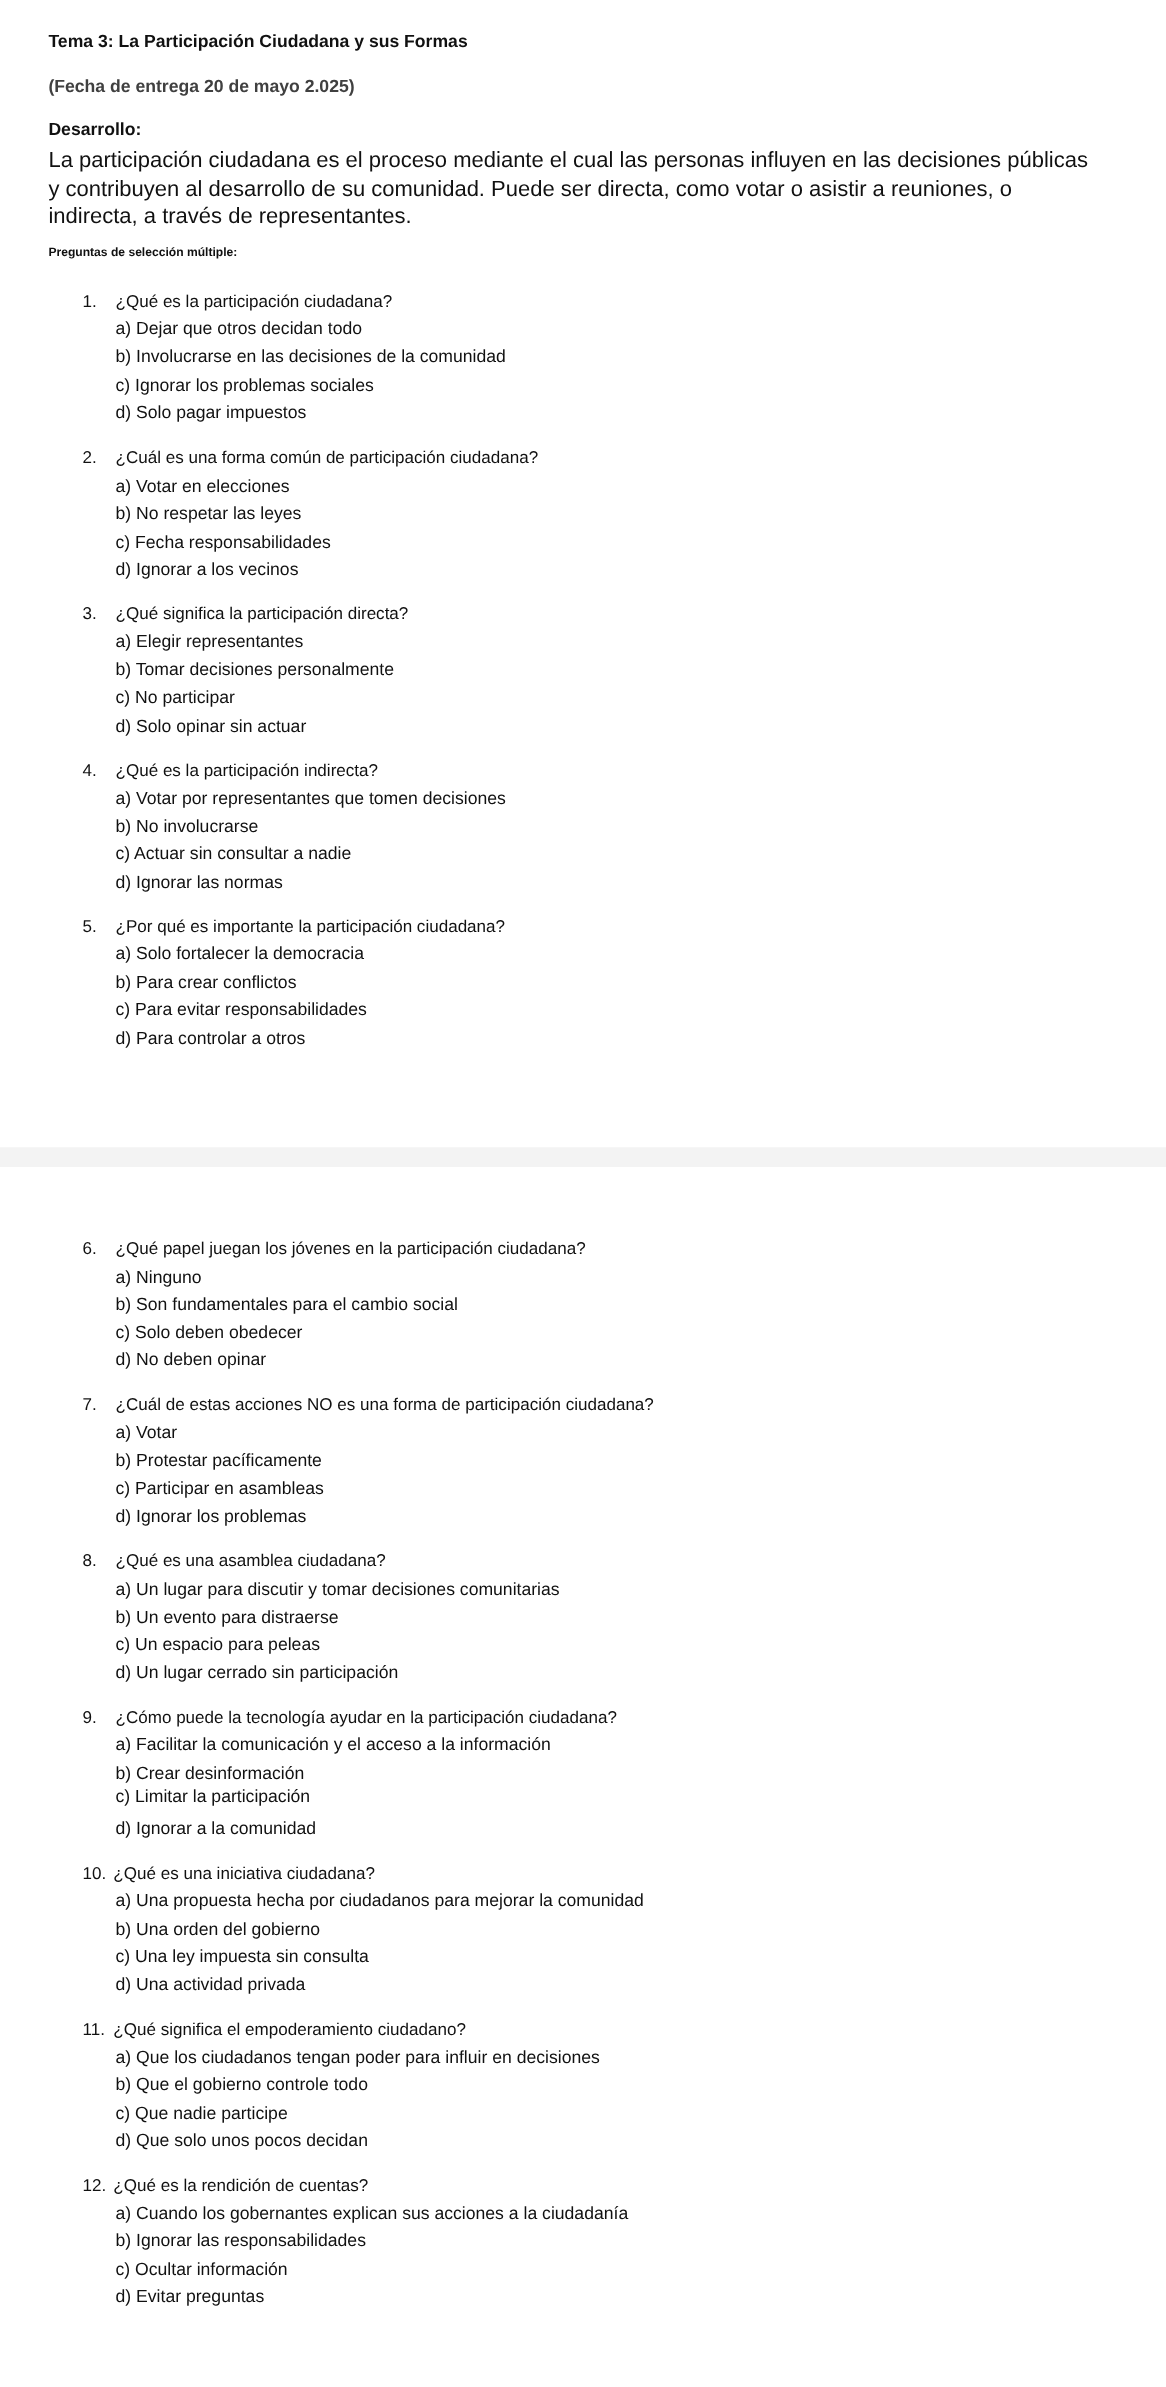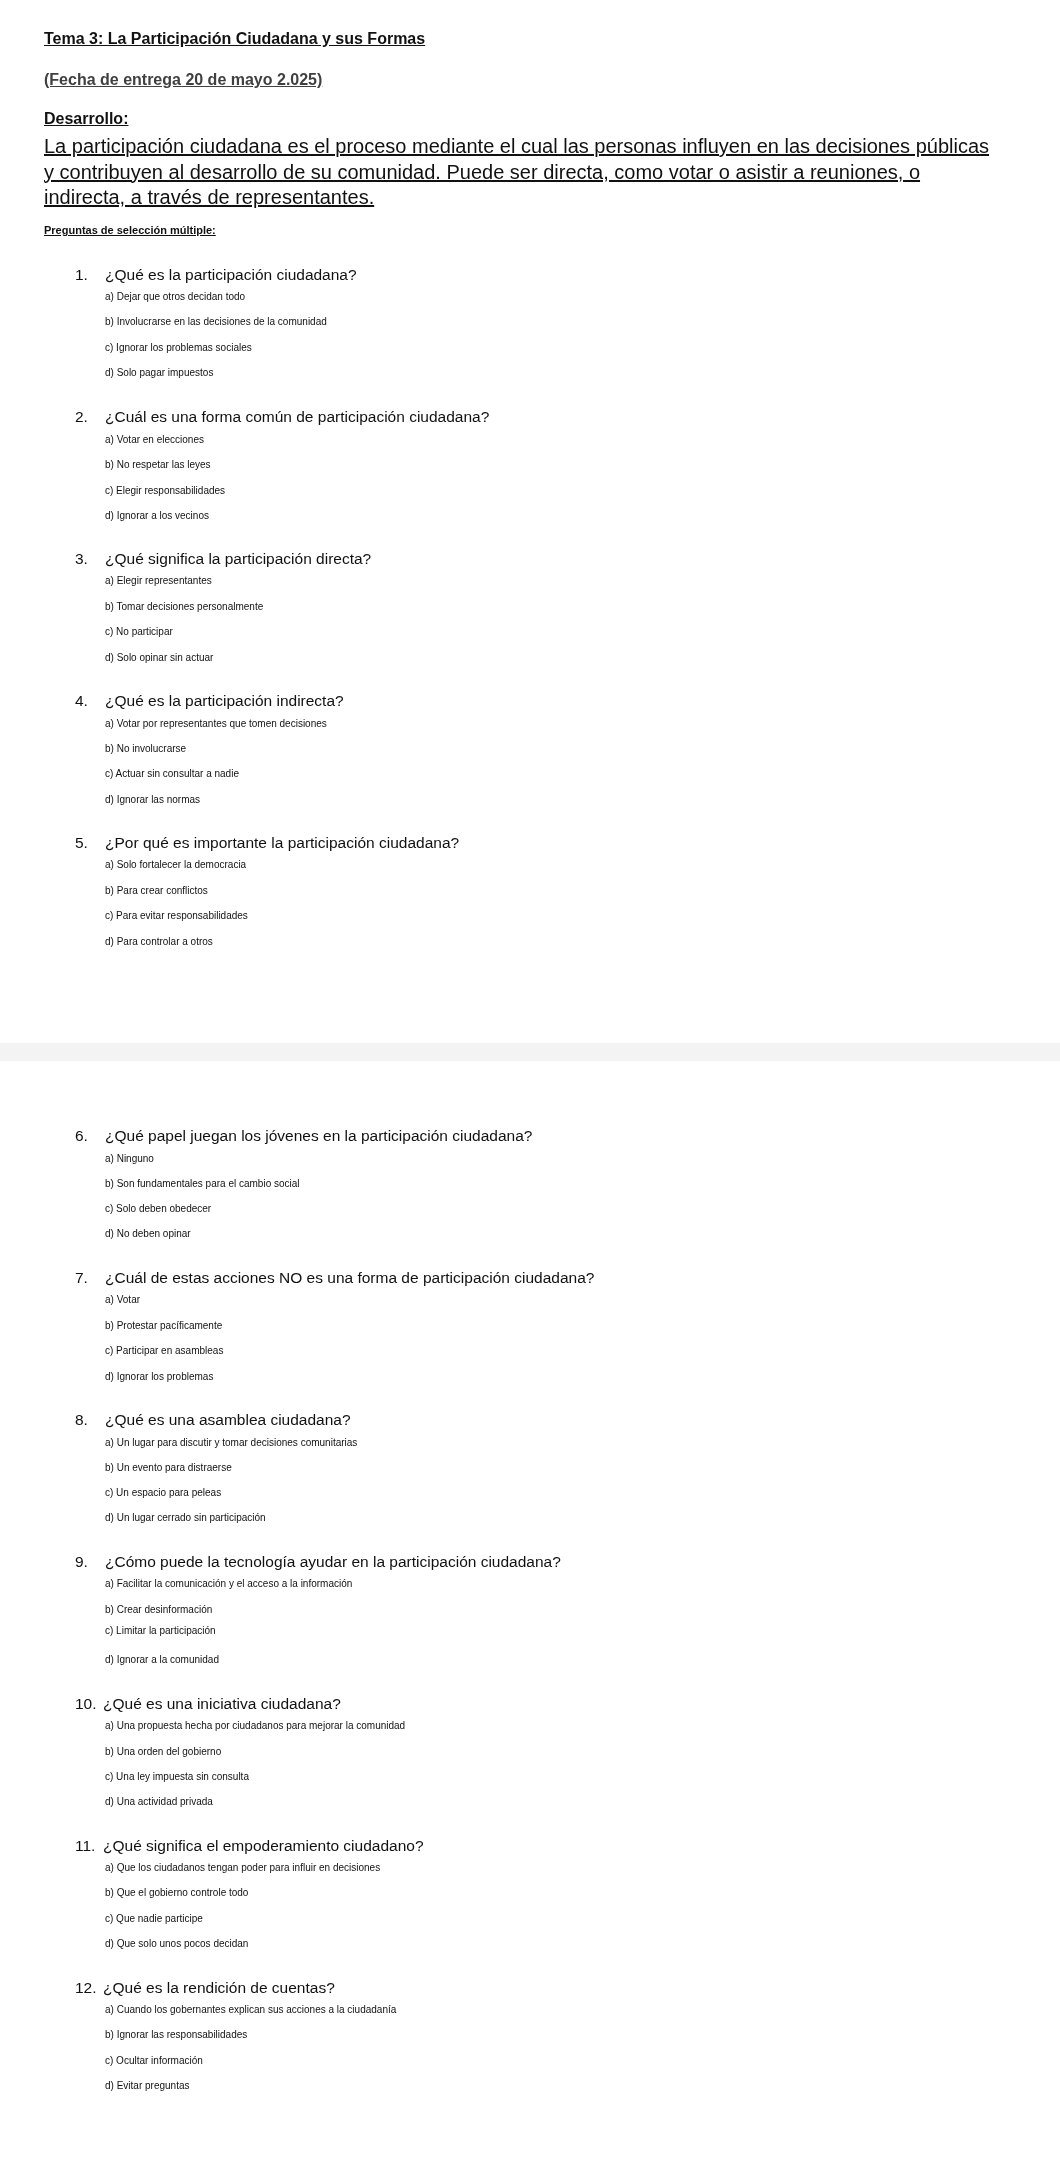--- a/index.html
+++ b/index.html
@@ -2,31 +2,31 @@
 <html><head>
   <meta charset="utf-8">
   <style>
     html, body { margin: 0; padding: 0; background: #ffffff; }
     body { width: 1060px; height: 2170px; position: relative; overflow: hidden;
            font-family: "Liberation Sans", sans-serif; color: #111; }
     .page { position: absolute; left: 0; width: 1060px; background: #fff; }
     .page1 { top: 0; height: 1043px; }
     .gap { position: absolute; left: 0; top: 1043px; width: 1060px; height: 18px; background: #f3f3f3; }
     .page2 { top: 1061px; height: 1109px; }
-    .abs { position: absolute; white-space: nowrap; text-decoration: underline; }
+    .abs { position: absolute; white-space: nowrap; }
     .title { left: 44px; top: 30px; font-size: 16px; font-weight: bold; }
     .due { left: 44px; top: 71px; font-size: 16px; font-weight: bold; color: #404040; }
     .dev-h { left: 44px; top: 110px; font-size: 16px; font-weight: bold; }
     .para { left: 44px; top: 134px; width: 960px; font-size: 20px; line-height: 25.5px; white-space: normal; }
     .mc-h { left: 44px; top: 224px; font-size: 11px; font-weight: bold; }
     .q { position: absolute; left: 0; width: 1060px; }
     .qnum { position: absolute; left: 75px; top: 0; font-size: 15.5px; }
     .qtext { position: absolute; left: 105px; top: 0; font-size: 15.5px; white-space: nowrap; }
     .qnum.wide + .qtext { left: 103px; }
-    .opt { position: absolute; left: 105px; font-size: 10px; white-space: nowrap; }
+    .opt { position: absolute; left: 105px; font-size: 16px; white-space: nowrap; }
   </style>
 </head>
 <body>
 
 <div class="page page1">
   <div class="abs title">Tema 3: La Participación Ciudadana y sus Formas</div>
   <div class="abs due">(Fecha de entrega 20 de mayo 2.025)</div>
   <div class="abs dev-h">Desarrollo:</div>
   <div class="abs para">La participación ciudadana es el proceso mediante el cual las personas influyen en las decisiones públicas y contribuyen al desarrollo de su comunidad. Puede ser directa, como votar o asistir a reuniones, o indirecta, a través de representantes.</div>
   <div class="abs mc-h">Preguntas de selección múltiple:</div>
@@ -38,21 +38,21 @@
     <span class="opt" style="top:50px">b) Involucrarse en las decisiones de la comunidad</span>
     <span class="opt" style="top:76px">c) Ignorar los problemas sociales</span>
     <span class="opt" style="top:101px">d) Solo pagar impuestos</span>
   </div>
 
   <div class="q" style="top:408px">
     <span class="qnum">2.</span>
     <span class="qtext">¿Cuál es una forma común de participación ciudadana?</span>
     <span class="opt" style="top:26px">a) Votar en elecciones</span>
     <span class="opt" style="top:51px">b) No respetar las leyes</span>
-    <span class="opt" style="top:77px">c) Elegir responsabilidades</span>
+    <span class="opt" style="top:77px">c) Fecha responsabilidades</span>
     <span class="opt" style="top:102px">d) Ignorar a los vecinos</span>
   </div>
 
   <div class="q" style="top:550px">
     <span class="qnum">3.</span>
     <span class="qtext">¿Qué significa la participación directa?</span>
     <span class="opt" style="top:25px">a) Elegir representantes</span>
     <span class="opt" style="top:51px">b) Tomar decisiones personalmente</span>
     <span class="opt" style="top:76px">c) No participar</span>
     <span class="opt" style="top:102px">d) Solo opinar sin actuar</span>

